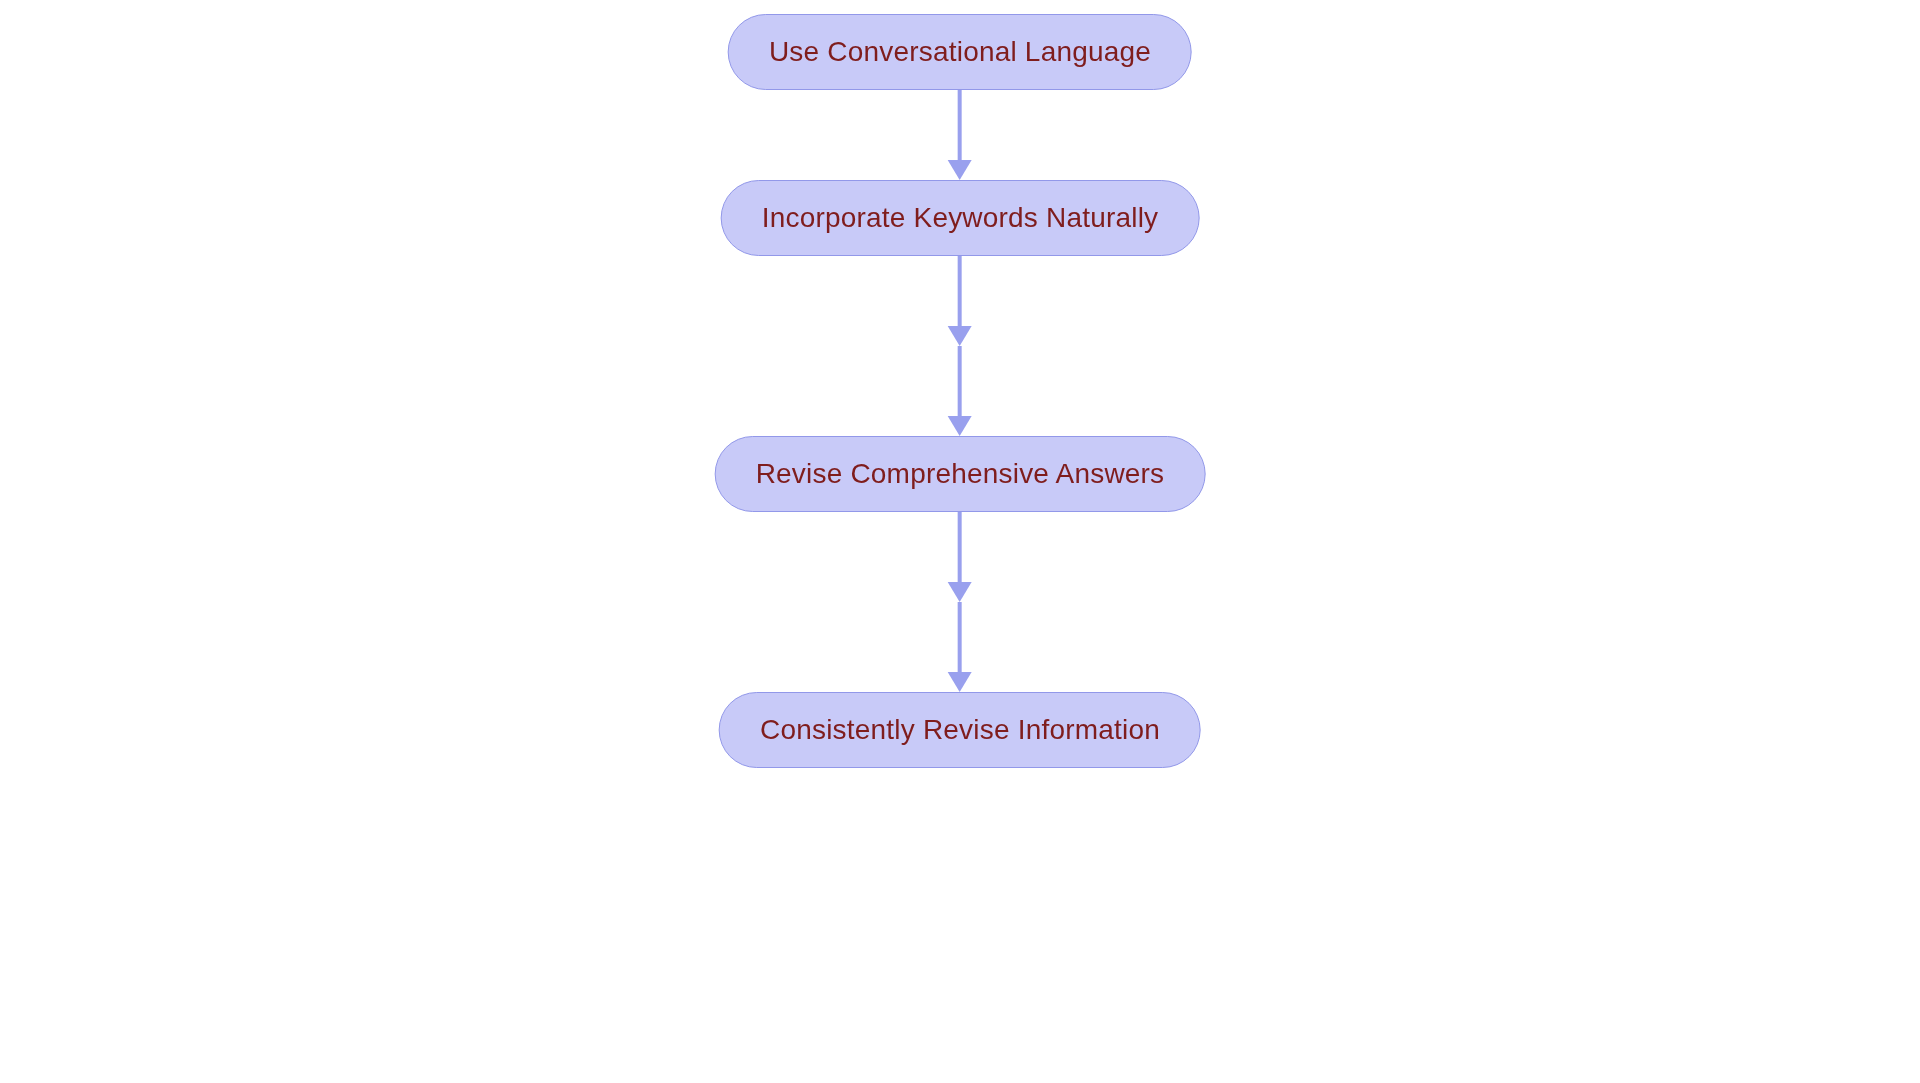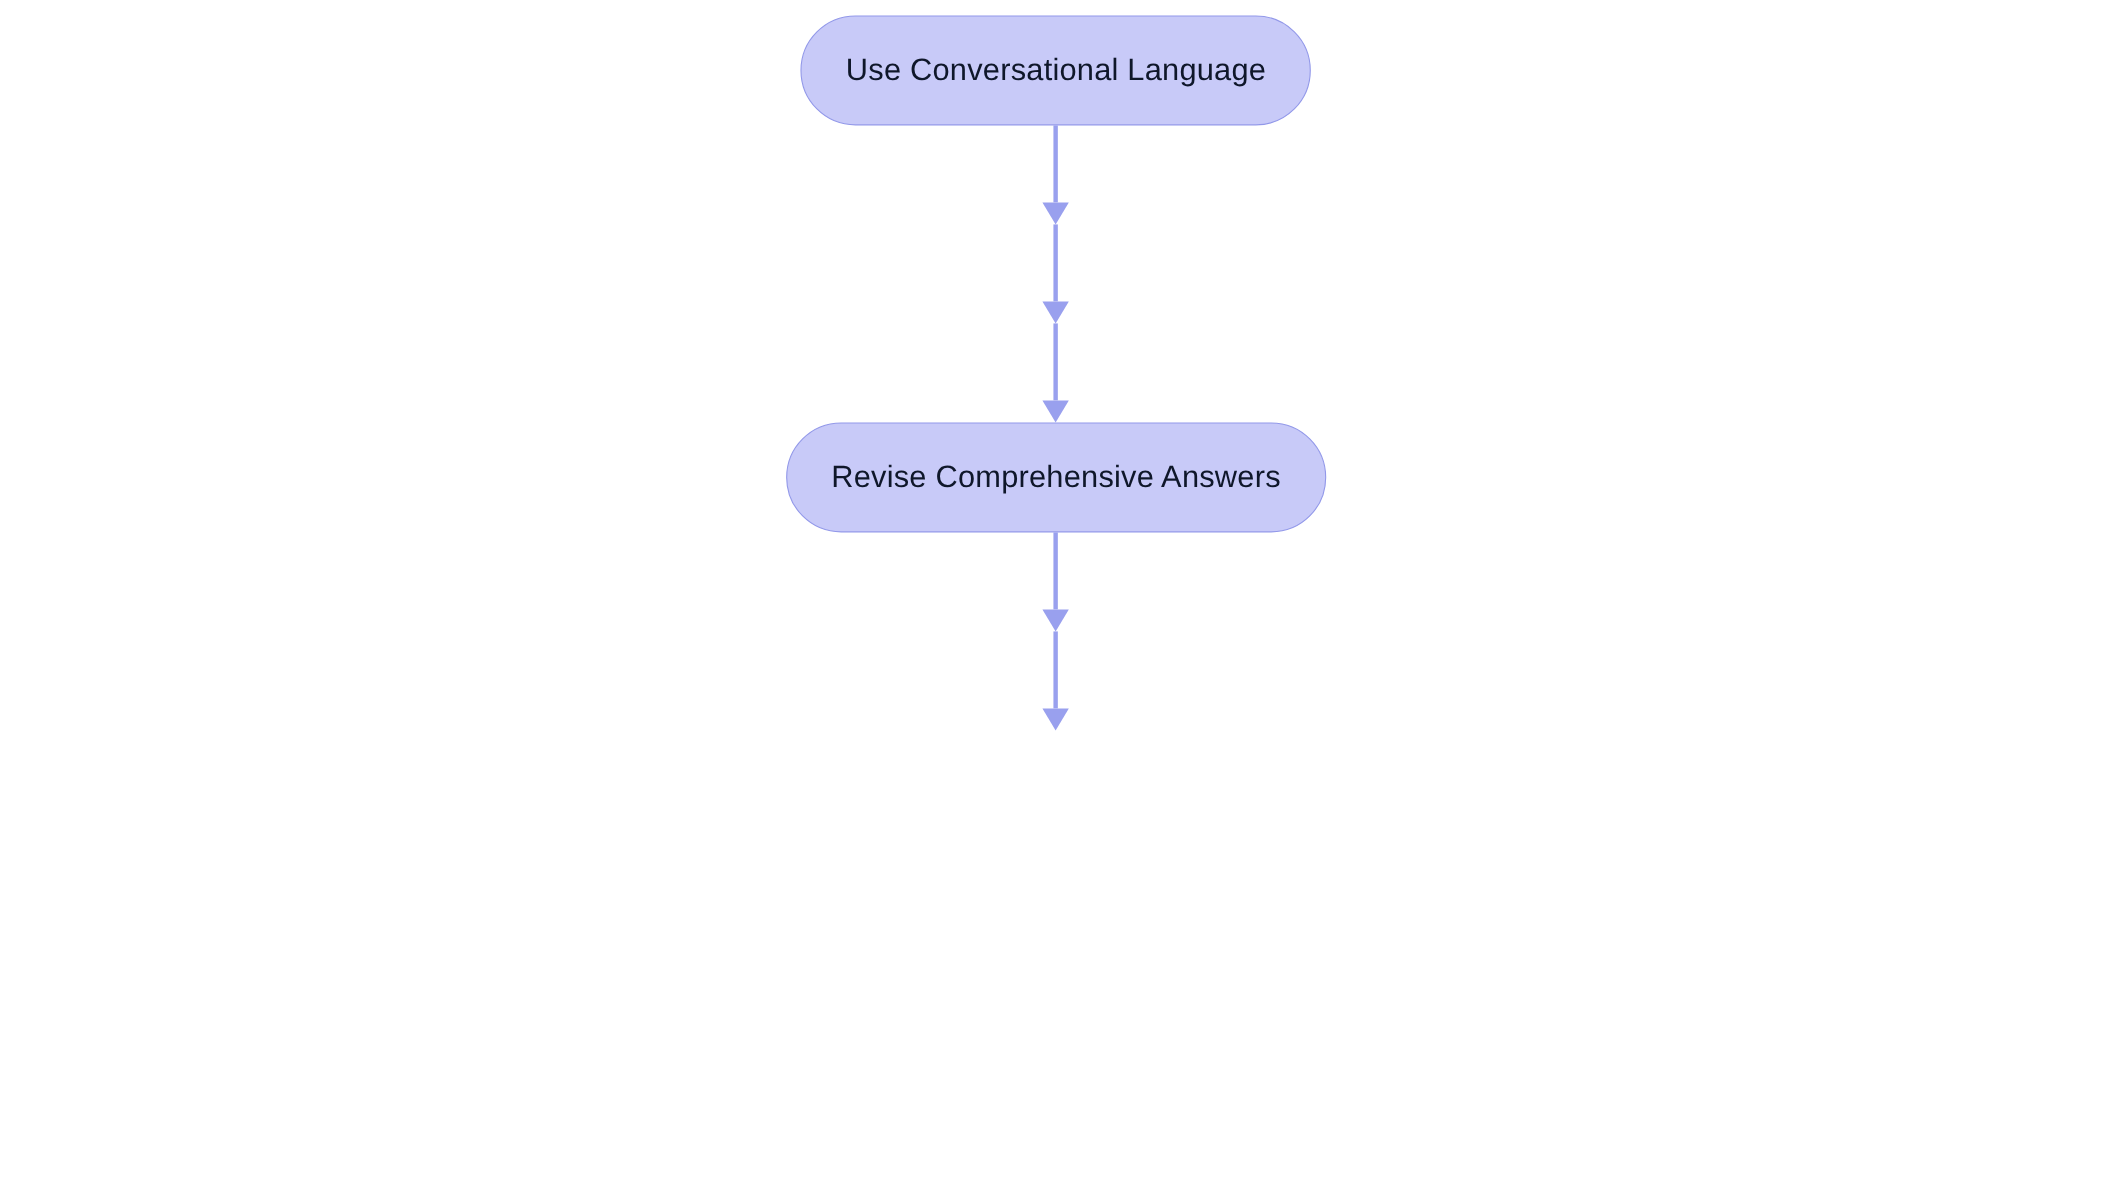--- a/index.html
+++ b/index.html
@@ -14,30 +14,30 @@
   .flowchart {
     position: absolute;
     left: 50%;
     top: 14px;
     transform: translateX(-50%);
     display: flex;
     flex-direction: column;
     align-items: center;
   }
   .node {
-    height: 100px;
+    height: 76px;
     box-sizing: border-box;
     padding: 0 40px;
     border-radius: 52px;
     background: #c8caf8;
     border: 1.5px solid #9298e9;
     display: flex;
     align-items: center;
     justify-content: center;
-    color: #0f172a;
+    color: #7f1d1d;
     font-size: 28px;
     letter-spacing: 0.2px;
     white-space: nowrap;
   }
   .arrow {
     height: 90px;
     width: 24px;
     display: flex;
     flex-direction: column;
     align-items: center;
@@ -62,20 +62,23 @@
 
   <div class="node">
     <span>Use Conversational Language</span>
   </div>
 
   <div class="arrow">
     <div class="shaft"></div>
     <div class="head"></div>
   </div>
 
+  <div class="node">
+    <span>Incorporate Keywords Naturally</span>
+  </div>
 
   <div class="arrow">
     <div class="shaft"></div>
     <div class="head"></div>
   </div>
 
 
   <div class="arrow">
     <div class="shaft"></div>
     <div class="head"></div>
@@ -89,14 +92,17 @@
     <div class="shaft"></div>
     <div class="head"></div>
   </div>
 
 
   <div class="arrow">
     <div class="shaft"></div>
     <div class="head"></div>
   </div>
 
+  <div class="node">
+    <span>Consistently Revise Information</span>
+  </div>
 
 </div>
 
 </body></html>

